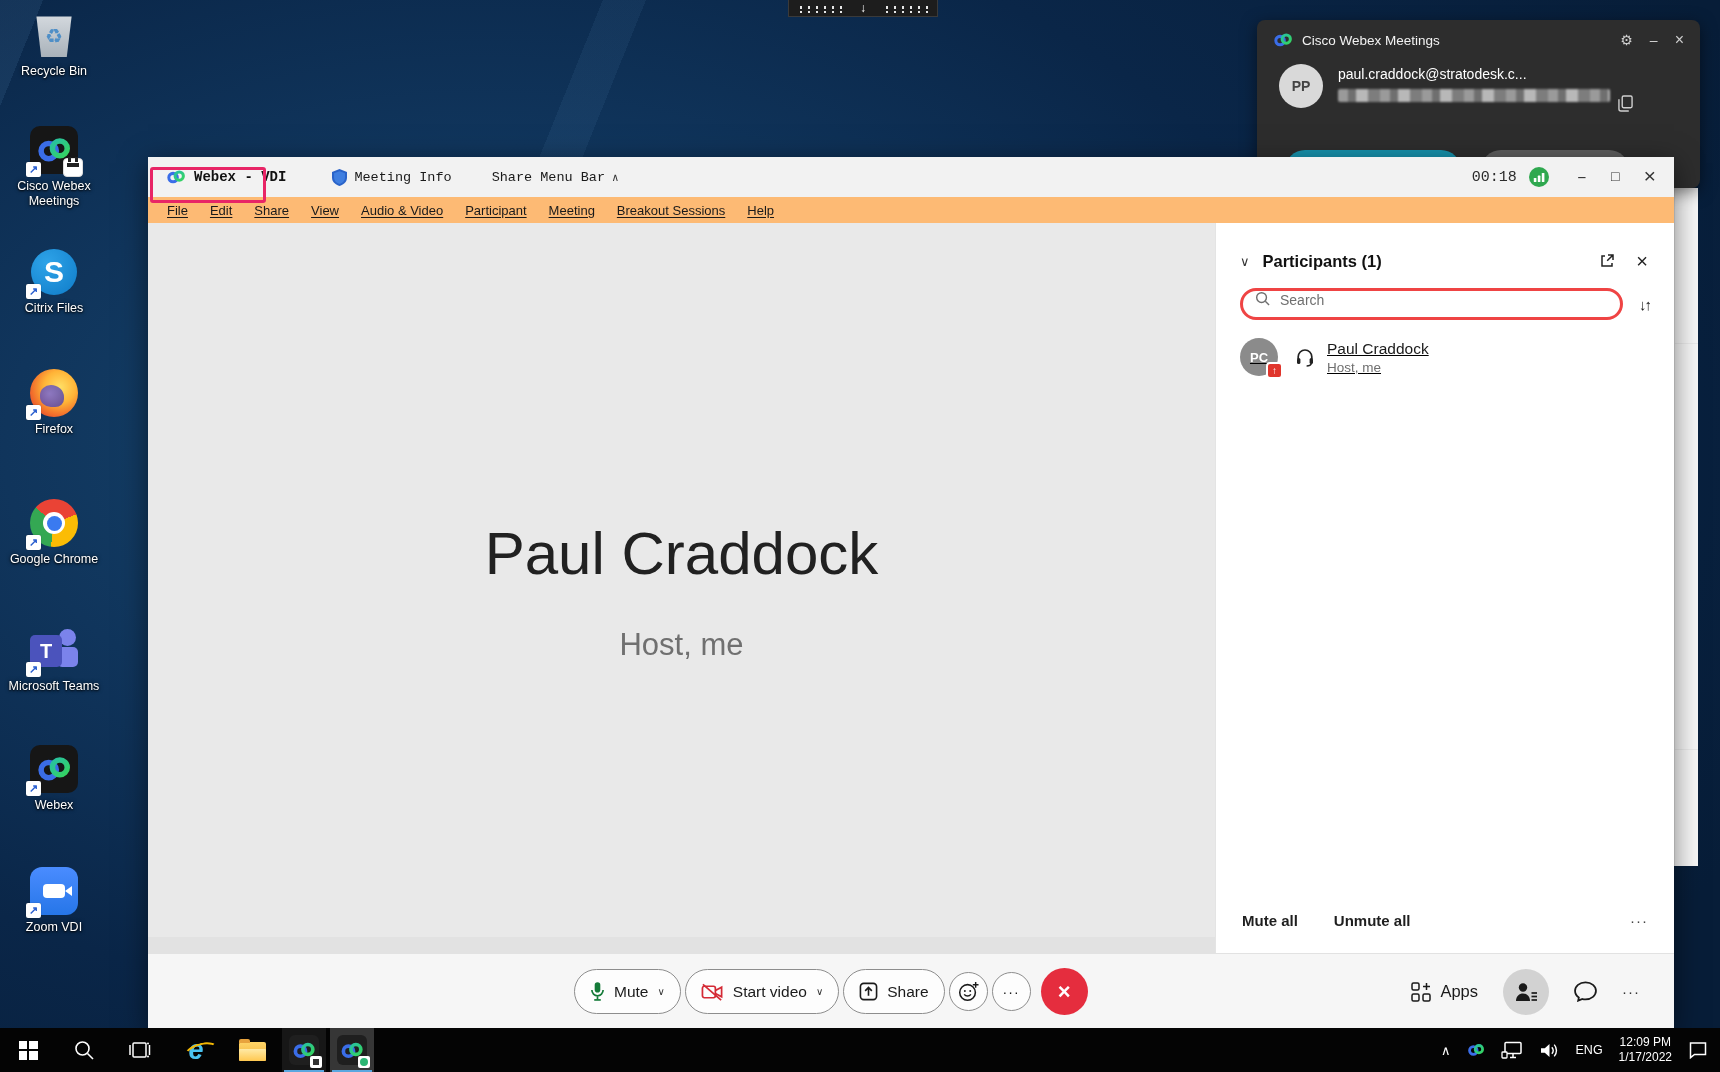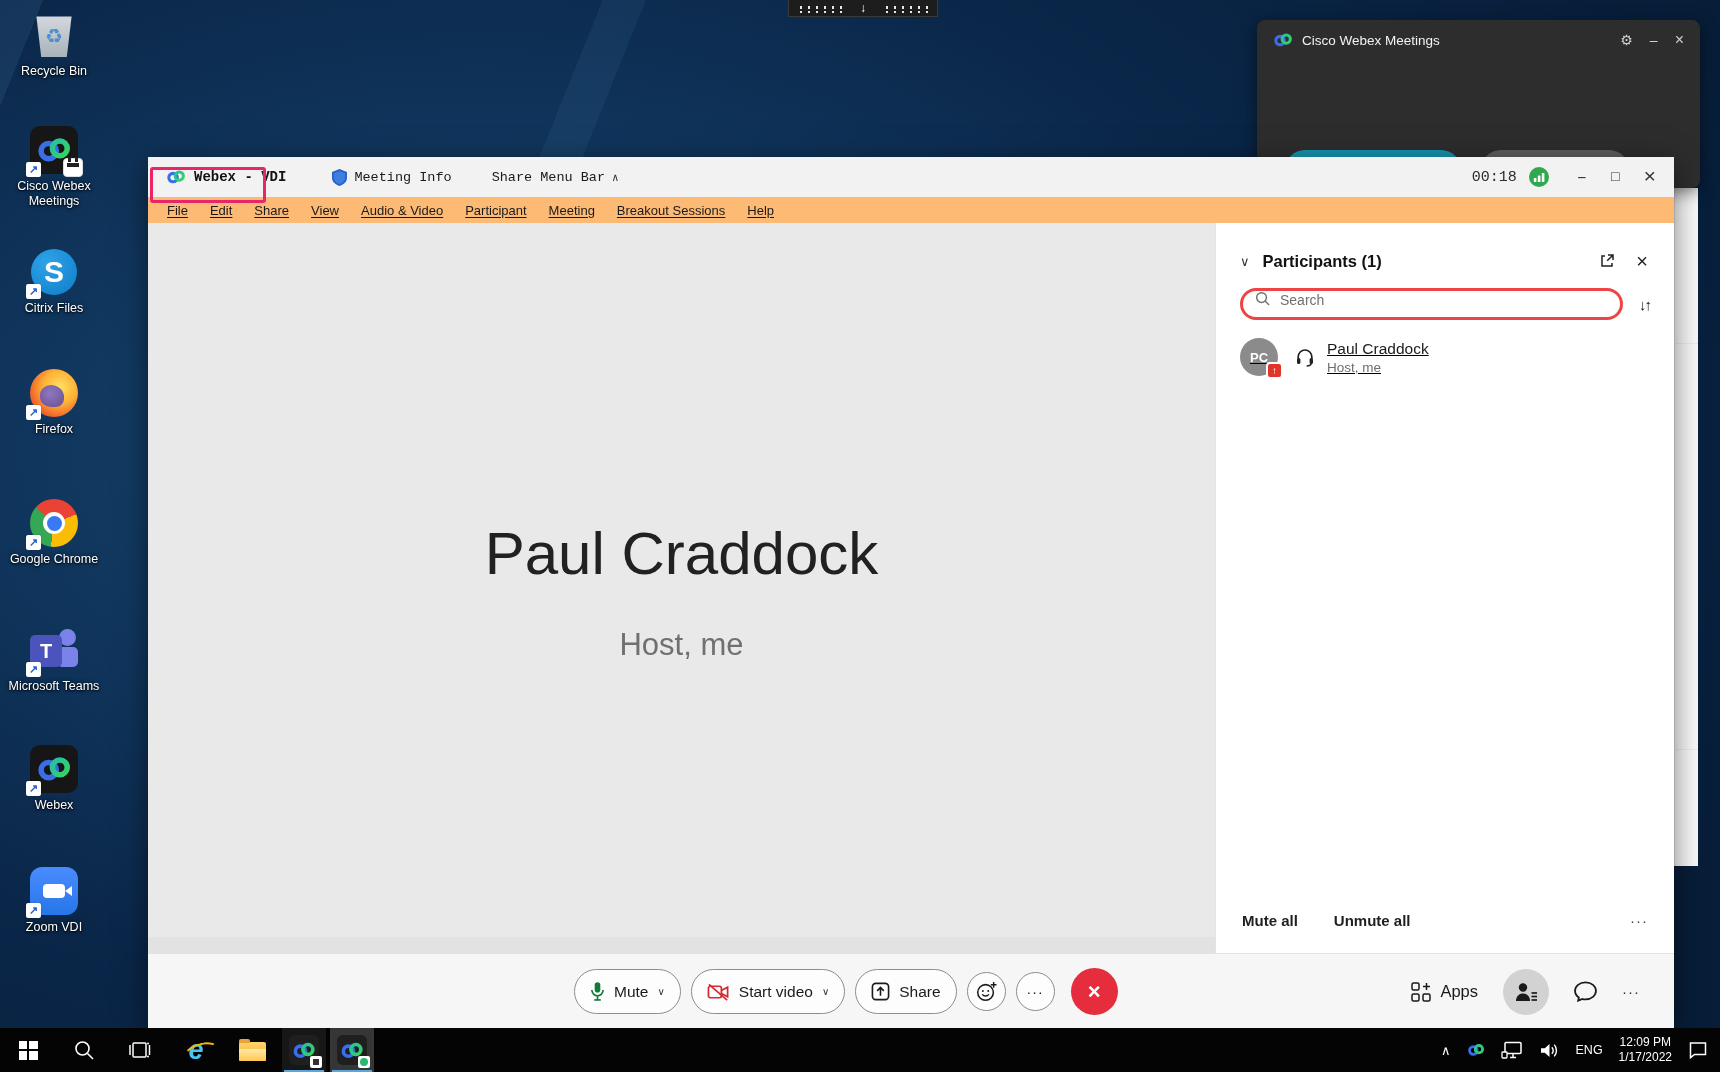--- a/index.html
+++ b/index.html
@@ -121,21 +121,21 @@
     color:#fff;font-size:10px;font-weight:700;display:flex;align-items:center;justify-content:center;}
   .prow .hs{margin-left:17px;}
   .prow .nm{font-size:15.5px;color:#1a1a1a;}
   .prow .rl{font-size:13.5px;color:#6f6f6f;margin-top:2px;}
   .prow .txt{margin-left:12px;}
   .pfoot{position:absolute;left:26px;right:26px;bottom:24px;display:flex;align-items:center;gap:36px;}
   .pfoot .act{font-size:15px;font-weight:600;color:#1f1f1f;cursor:pointer;}
   .pfoot .dots{margin-left:auto;color:#444;font-size:15px;letter-spacing:1px;cursor:pointer;}
 
   .ctrlbar{position:absolute;left:0;right:0;bottom:0;height:75px;background:#f6f6f6;border-top:1px solid #e2e2e2;}
-  .cgroup{position:absolute;left:426px;top:14px;display:flex;align-items:center;gap:10px;}
+  .cgroup{position:absolute;left:426px;top:14px;display:flex;align-items:center;gap:4px;}
   .pill{height:45px;border:1px solid #8d8d8d;border-radius:23px;background:#fdfdfd;display:flex;align-items:center;gap:9px;
     padding:0 15px;font-size:15.5px;color:#1a1a1a;cursor:pointer;}
   .pill .chev{font-size:10px;}
   .round{width:39px;height:39px;border:1px solid #8d8d8d;border-radius:50%;background:#fdfdfd;display:flex;align-items:center;justify-content:center;cursor:pointer;}
   .round.dots{color:#1a1a1a;font-size:14px;letter-spacing:1px;}
   .endbtn{width:47px;height:47px;border-radius:50%;background:#e52d3e;color:#fff;display:flex;align-items:center;justify-content:center;
     font-size:22px;font-weight:700;cursor:pointer;margin-left:6px;}
   .rgroup{position:absolute;right:34px;top:14px;height:47px;display:flex;align-items:center;gap:25px;}
   .apps{display:flex;align-items:center;gap:9px;font-size:16.5px;color:#1a1a1a;cursor:pointer;}
   .pbtn{width:46px;height:46px;border-radius:50%;background:#d2d2d2;display:flex;align-items:center;justify-content:center;cursor:pointer;}
@@ -280,20 +280,33 @@
       <svg width="20" height="16">
           <use href="#wbx"></use>
         </svg>
       <span class="ttl">Cisco Webex Meetings</span>
       <span class="wctrl">
         <span>⚙</span>
         <span>–</span>
         <span style="font-size:16px">×</span>
       </span>
     </div>
+    <div class="wbody">
+      <div class="avatar-pp">PP</div>
+      <div>
+        <div class="wemail">paul.craddock@stratodesk.c...</div>
+        <div style="display:flex;align-items:flex-start;">
+          <div class="wblur"></div>
+          <svg class="wcopy" width="15" height="17" viewBox="0 0 16 18">
+            <rect x="4.5" y="1" width="10.5" height="12.5" rx="1.5" fill="none" stroke="#cfcfcf" stroke-width="1.5"></rect>
+            <path d="M11.5 17 H3.2 A2.2 2.2 0 0 1 1 14.8 V4.5" fill="none" stroke="#cfcfcf" stroke-width="1.5"></path>
+          </svg>
+        </div>
+      </div>
+    </div>
     <div class="wbtn teal"></div>
     <div class="wbtn gray"></div>
   </div>
 
   <div class="mwin">
     <div class="annot"></div>
 
     <div class="titlebar">
       <svg width="20" height="16">
           <use href="#wbx"></use>

